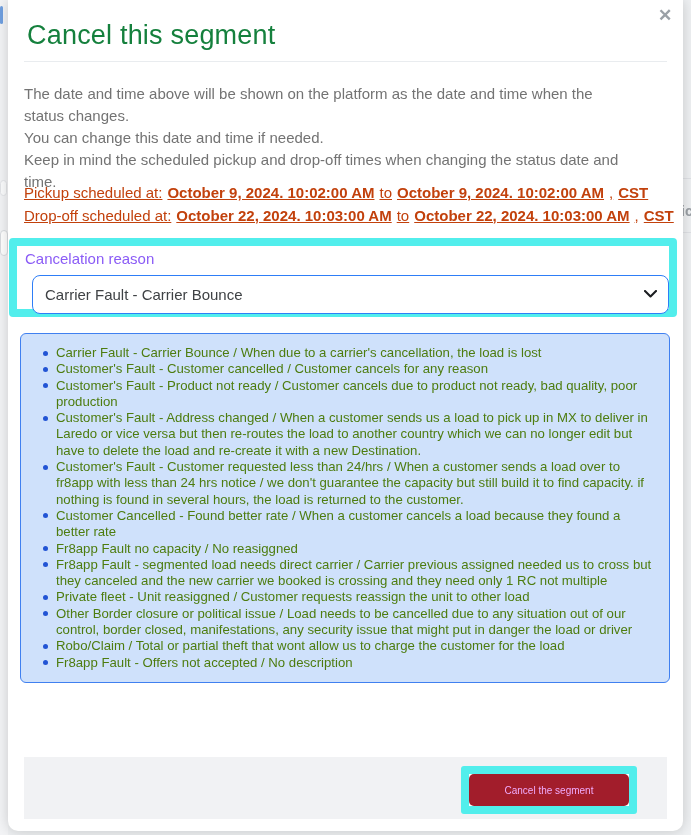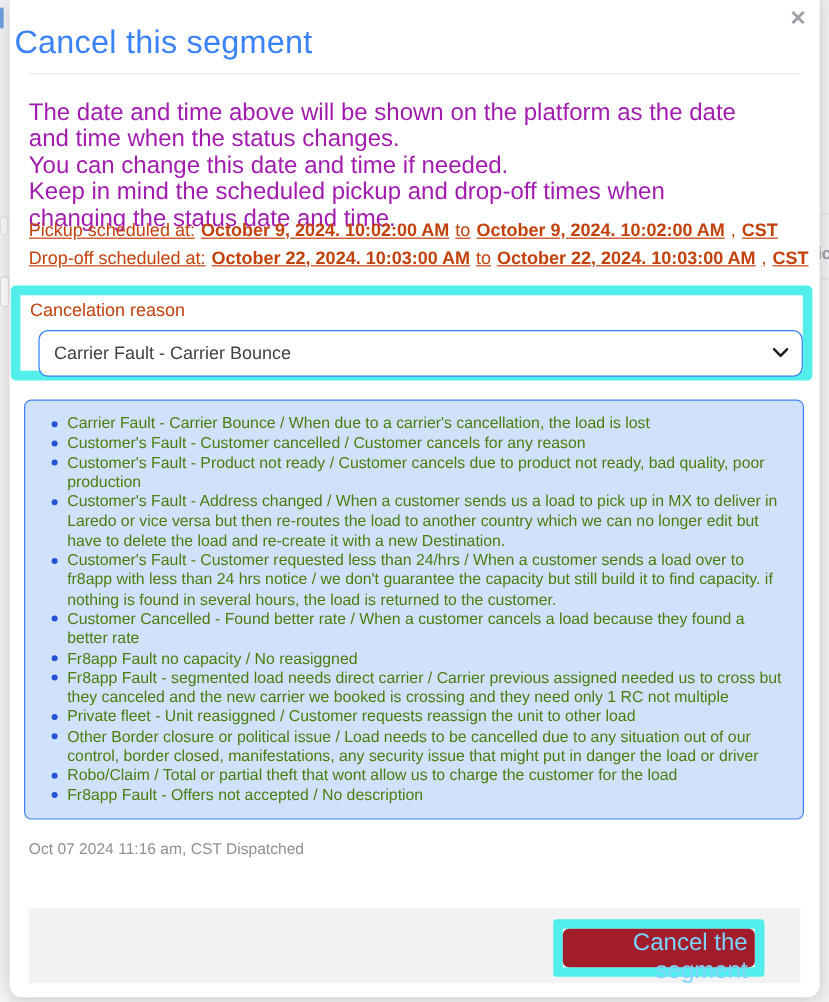--- a/index.html
+++ b/index.html
@@ -24,36 +24,36 @@
     position:absolute;left:8px;top:0;width:675px;height:831px;background:#ffffff;
     border-radius:0 0 10px 10px;box-shadow:0 0 14px rgba(0,0,0,.18);
   }
   .close{
     position:absolute;top:4px;right:6px;width:24px;height:24px;
     background:none;border:none;cursor:pointer;
     color:#9aa0a6;font-size:17px;font-weight:700;line-height:24px;padding:0;
     font-family:"Liberation Sans", sans-serif;
   }
   .title{
-    position:absolute;left:4px;top:20px;margin:0;
-    font-size:27px;font-weight:500;color:#3b82f6;letter-spacing:.2px;
+    position:absolute;left:19px;top:20px;margin:0;
+    font-size:27px;font-weight:500;color:#15803d;letter-spacing:.2px;
   }
   .divider{position:absolute;left:16px;right:16px;top:61px;height:1px;background:#e9ecef;}
 
-  .intro{position:absolute;left:16px;top:83px;width:612px;color:#a21caf;font-size:20px;line-height:22px;}
+  .intro{position:absolute;left:16px;top:83px;width:612px;color:#737373;font-size:15px;line-height:22px;}
   .intro p{margin:0;}
 
   .sched{position:absolute;left:16px;top:182px;white-space:nowrap;color:#c2410c;font-size:15px;line-height:22.5px;text-decoration:underline;}
   .sched .row span{margin-right:5px;}
   .sched .b{font-weight:700;}
 
   
   .hl{border:8px solid #52eeec;background:#ffffff;box-sizing:border-box;}
   .reason-hl{position:absolute;left:1px;top:238px;width:668px;height:79px;border-radius:4px;}
-  .reason-label{display:block;margin:4px 0 0 8px;font-size:15px;color:#c2410c;}
+  .reason-label{display:block;margin:4px 0 0 8px;font-size:15px;color:#8b5cf6;}
   .select-wrap{position:absolute;left:3px;top:29px;width:637px;height:39px;padding-left:12px;}
   .select-wrap select{
     appearance:none;-webkit-appearance:none;-moz-appearance:none;
     width:100%;height:100%;box-sizing:border-box;
     border:1px solid #2e7ef7;border-radius:8px;background:#ffffff;
     padding:0 30px 0 12px;font-size:15px;color:#3f4245;
     font-family:"Liberation Sans", sans-serif;cursor:pointer;
   }
   .chevron{position:absolute;right:12px;top:15px;pointer-events:none;line-height:0;}
 
@@ -67,24 +67,23 @@
   .alert li::before{
     content:"";position:absolute;left:0;top:5.5px;width:5px;height:5px;border-radius:50%;background:#2254d4;
   }
 
   .status{position:absolute;left:16px;top:700px;font-size:13px;color:#8d9095;}
 
   .footer{position:absolute;left:16px;top:757px;width:643px;height:62px;background:#f1f2f4;}
   .btn-hl{position:absolute;right:30px;top:9px;width:176px;height:48px;border-radius:3px;}
   .danger{
     display:block;width:160px;height:32px;margin:0 auto;
-    background:#a21d2b;color:#7dd3fc;border:none;border-radius:5px;
-    font-size:20px;font-weight:500;cursor:pointer;
+    background:#a21d2b;color:#f0abfc;border:none;border-radius:5px;
+    font-size:10px;font-weight:500;cursor:pointer;
     font-family:"Liberation Sans", sans-serif;
-    text-align:right;
   }
 </style>
 </head>
 <body>
 
 <div class="backdrop-left">
   <div class="frag-blue"></div>
   <div class="frag-card2"></div>
   <div class="frag-card"></div>
 </div>
@@ -141,21 +140,20 @@
       <li>Customer Cancelled - Found better rate / When a customer cancels a load because they found a better rate</li>
       <li>Fr8app Fault no capacity / No reasiggned</li>
       <li>Fr8app Fault - segmented load needs direct carrier / Carrier previous assigned needed us to cross but they canceled and the new carrier we booked is crossing and they need only 1 RC not multiple</li>
       <li>Private fleet - Unit reasiggned / Customer requests reassign the unit to other load</li>
       <li>Other Border closure or political issue / Load needs to be cancelled due to any situation out of our control, border closed, manifestations, any security issue that might put in danger the load or driver</li>
       <li>Robo/Claim / Total or partial theft that wont allow us to charge the customer for the load</li>
       <li>Fr8app Fault - Offers not accepted / No description</li>
     </ul>
   </div>
 
-  <div class="status">Oct 07 2024 11:16 am, CST Dispatched</div>
 
   <div class="footer">
     <div class="hl btn-hl">
       <button class="danger">Cancel the segment</button>
     </div>
   </div>
 
 </div>
 
 </body></html>

